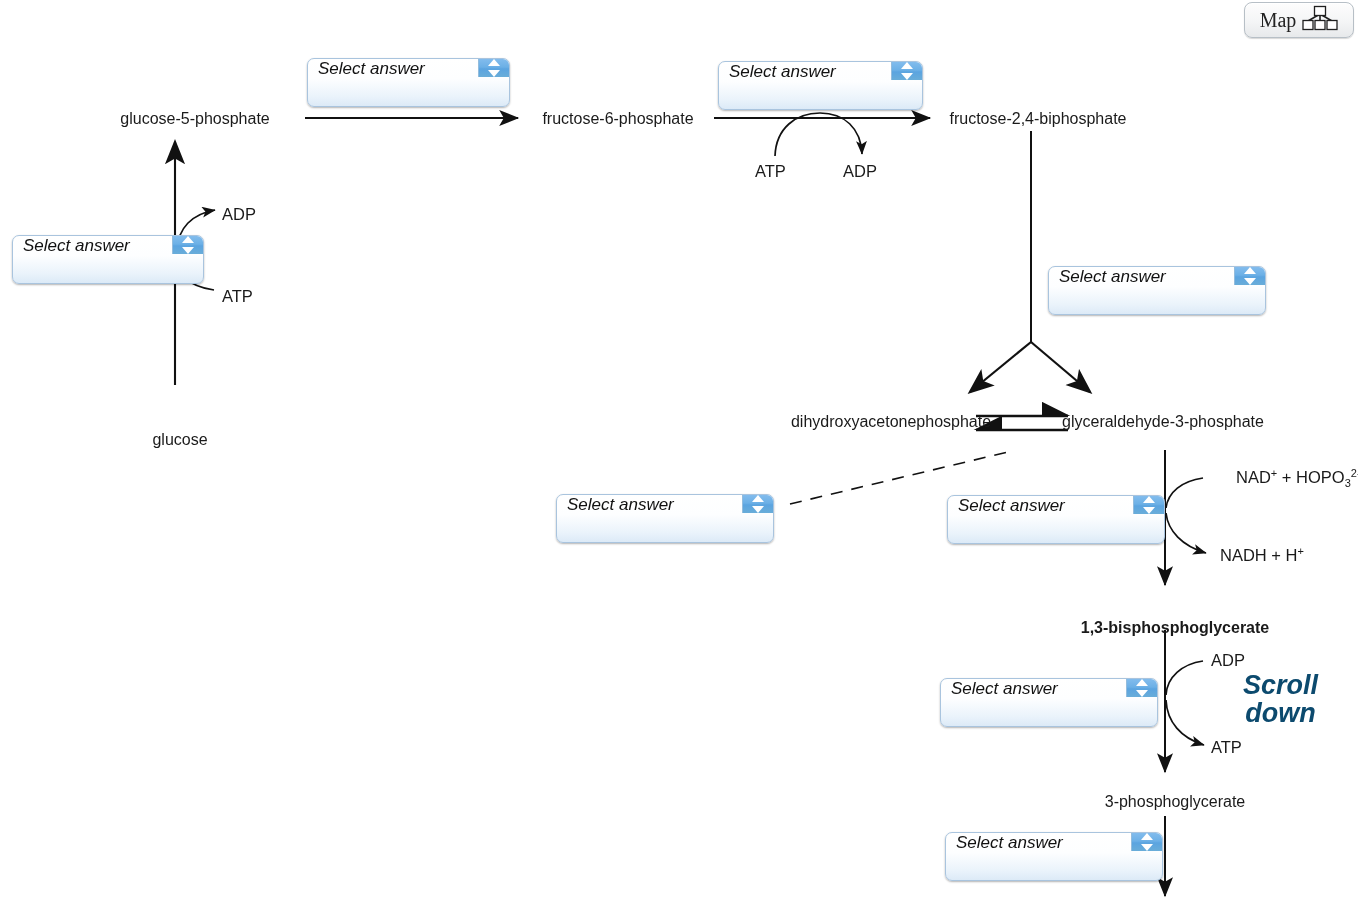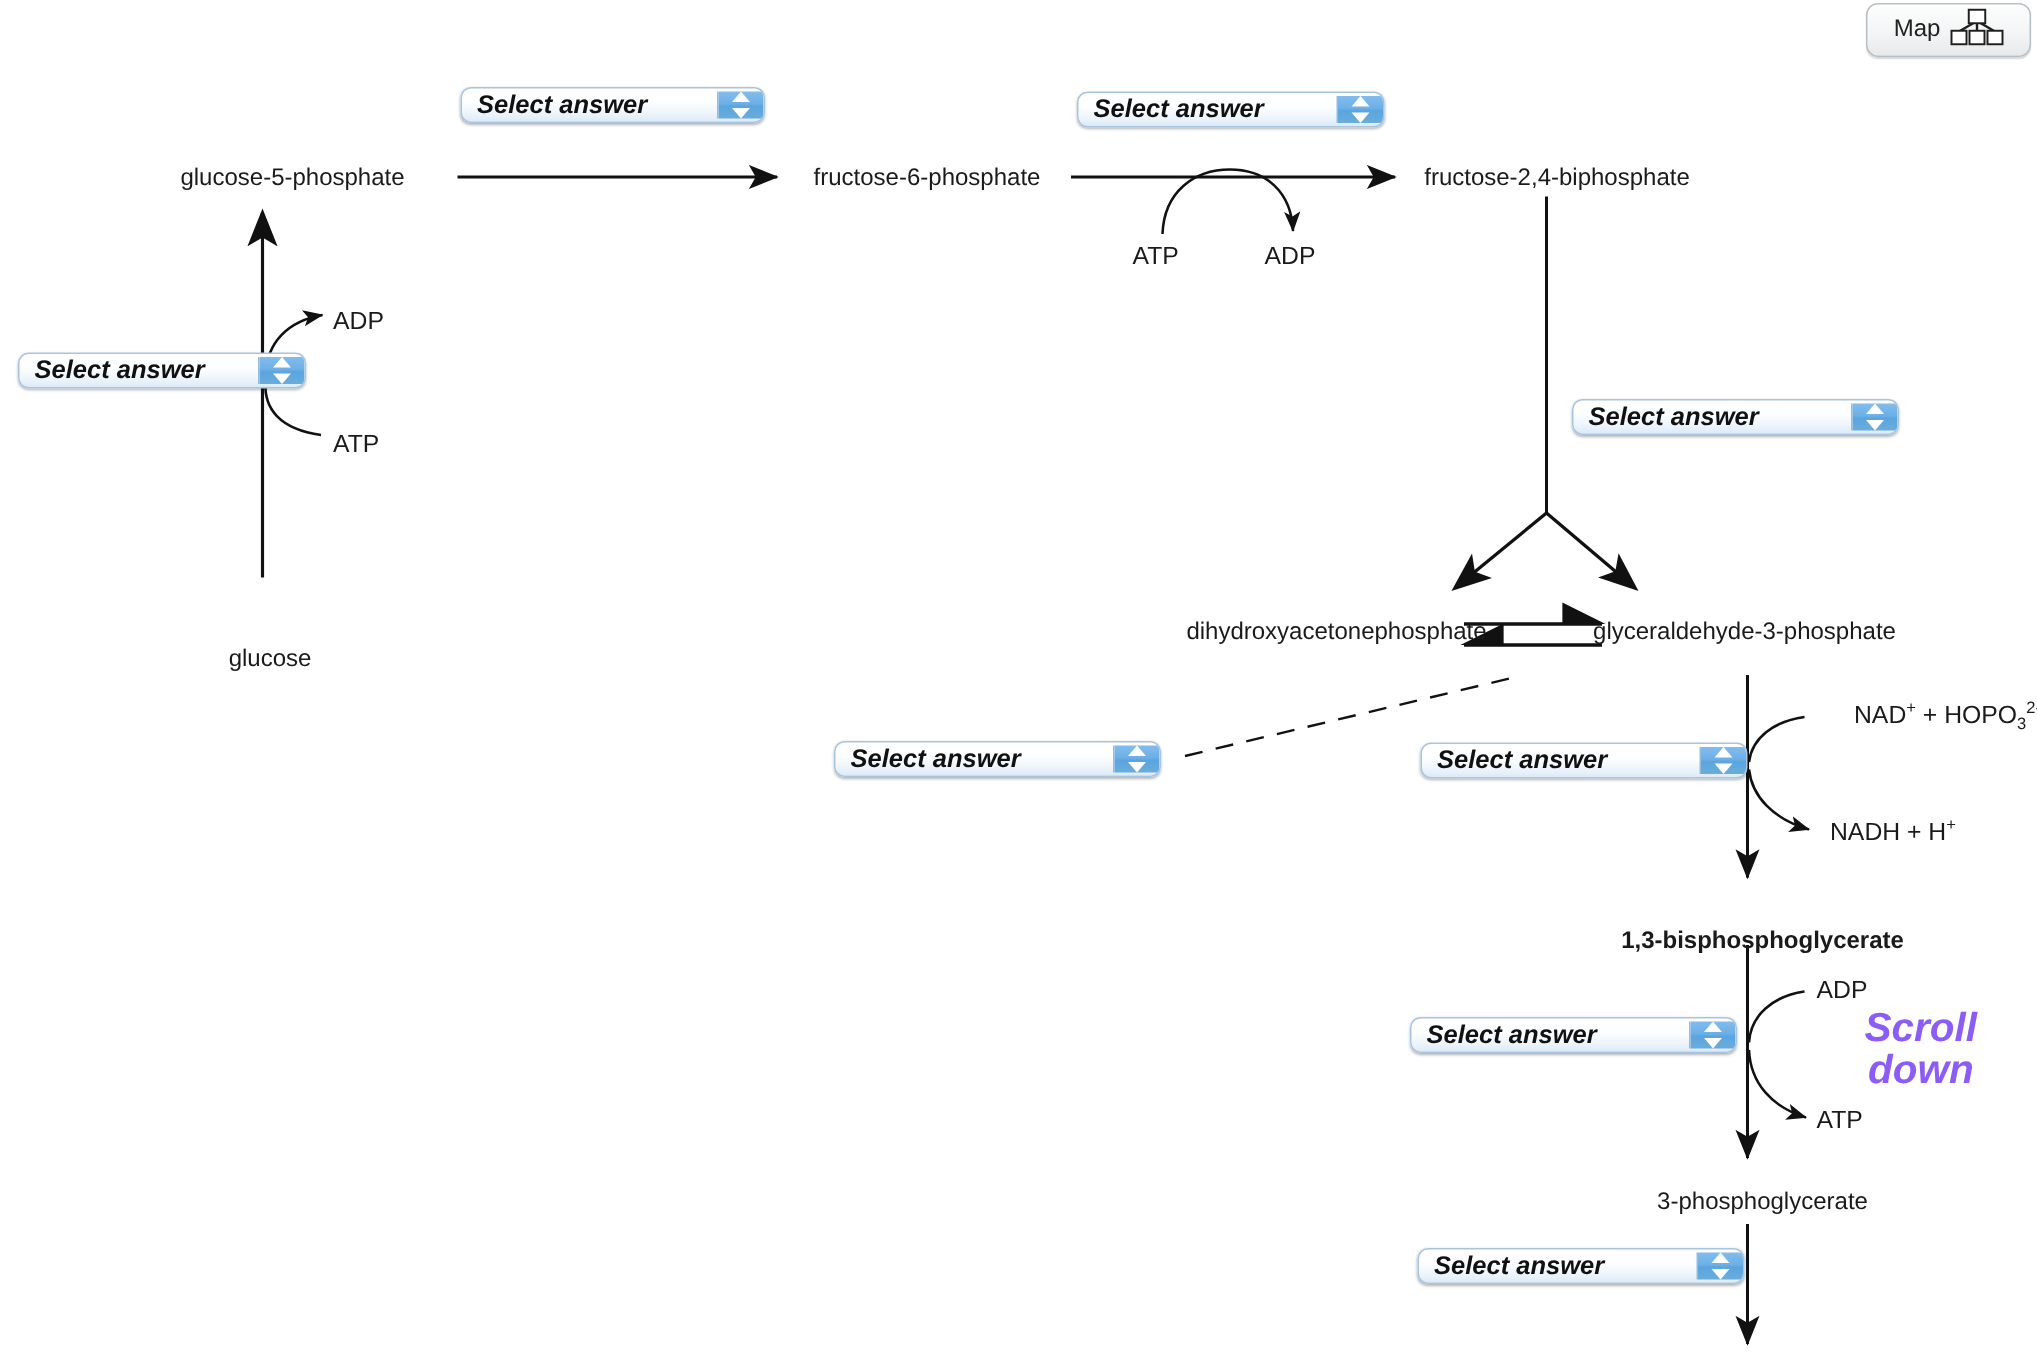--- a/index.html
+++ b/index.html
@@ -47,40 +47,39 @@
   .small-label sup { font-size: 11px; vertical-align: super; line-height: 0; }
   .small-label sub { font-size: 11px; vertical-align: sub; line-height: 0; }
 
   .scroll-hint {
     position: absolute;
     font-family: "Liberation Sans", sans-serif;
     font-style: italic;
     font-size: 27px;
     font-weight: bold;
     line-height: 1.02;
-    color: #8b5cf6;
+    color: #0c4a6e;
     text-align: center;
     white-space: pre-line;
   }
 
   
   .combo {
     position: absolute;
-    height: 24px;
+    height: 49px;
     box-sizing: border-box;
     display: flex;
-    align-items: center;
+    align-items: flex-start;
     border: 1px solid #a9c4de;
     border-radius: 7px;
     background: linear-gradient(to bottom, #ffffff 0%, #fdfeff 42%, #eaf3fb 80%, #dceaf7 100%);
     box-shadow: 0 1px 2px rgba(0,0,0,0.30), inset 0 1px 0 #ffffff;
     overflow: hidden;
     cursor: pointer;
     user-select: none;
-    font-weight: bold;
   }
   .combo .combo-text {
     flex: 1 1 auto;
     display: flex;
     align-items: center;
     padding-left: 10px;
     font-family: "Liberation Sans", sans-serif;
     font-style: italic;
     font-size: 17px;
     color: #111;
@@ -119,22 +118,22 @@
     background: linear-gradient(to bottom, #fdfdfd 0%, #f4f5f6 55%, #e7e9eb 100%);
     box-shadow: 0 1px 1px rgba(0,0,0,0.16), inset 0 1px 0 #ffffff;
     display: flex;
     align-items: center;
     justify-content: center;
     gap: 6px;
     cursor: pointer;
     user-select: none;
   }
   #map-button .map-text {
-    font-family: Liberation Sans, sans-serif;
-    font-size: 16px;
+    font-family: Liberation Serif, serif;
+    font-size: 20px;
     color: #222;
     line-height: 1;
   }
   #map-button .map-icon { display: block; }
 </style>
 </head>
 <body>
 
 <svg id="diagram-svg" viewBox="0 0 1358 904" xmlns="http://www.w3.org/2000/svg">
   <defs>

